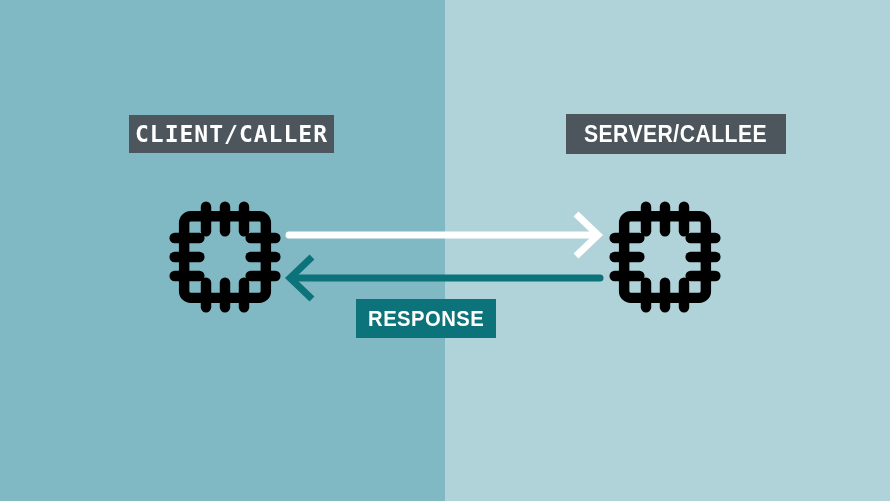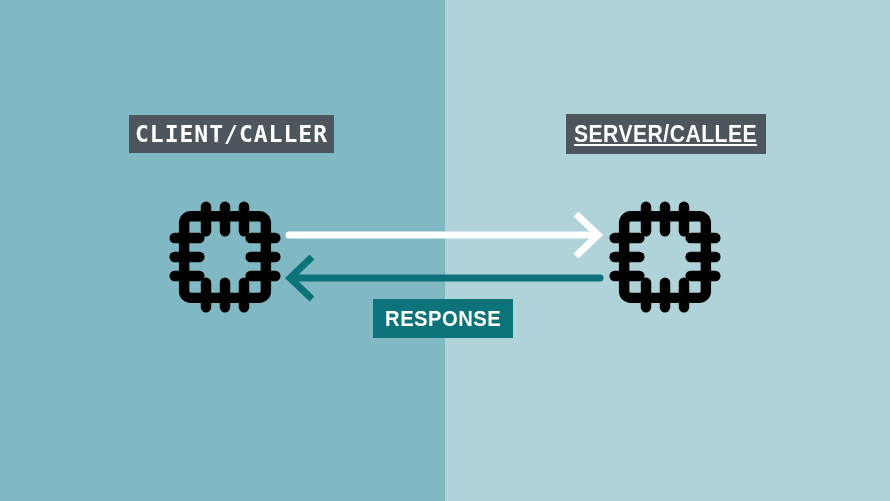--- a/index.html
+++ b/index.html
@@ -35,35 +35,34 @@
 
   .client-tag {
     left: 129px; top: 115px; width: 205px; height: 38px;
     background: var(--box-dark, #4d565c); color: #ffffff;
     font-family: "DejaVu Sans Mono", monospace;
     font-size: 23px;
   }
   .client-tag .txt { transform: none; letter-spacing: 1px; }
 
   .server-tag {
-    left: 566px; top: 114px; width: 200px; height: 40px;
+    left: 566px; top: 114px; width: 220px; height: 40px;
     background: var(--box-dark, #4d565c); color: #ffffff;
     font-size: 23px;
-    text-decoration: underline;
   }
 
   .request-tag {
     left: 379px; top: 177px; width: 133px; height: 37px;
     background: var(--arrow-white, #ffffff);
     color: var(--box-dark, #4d565c);
     font-size: 22px;
   }
 
   .response-tag {
-    left: 373px; top: 299px; width: 140px; height: 39px;
+    left: 356px; top: 299px; width: 140px; height: 39px;
     background: var(--teal, #0d737a);
     color: #ffffff;
     font-size: 22px;
   }
 
   .chip {
     position: absolute;
     width: 114px;
     height: 114px;
   }

